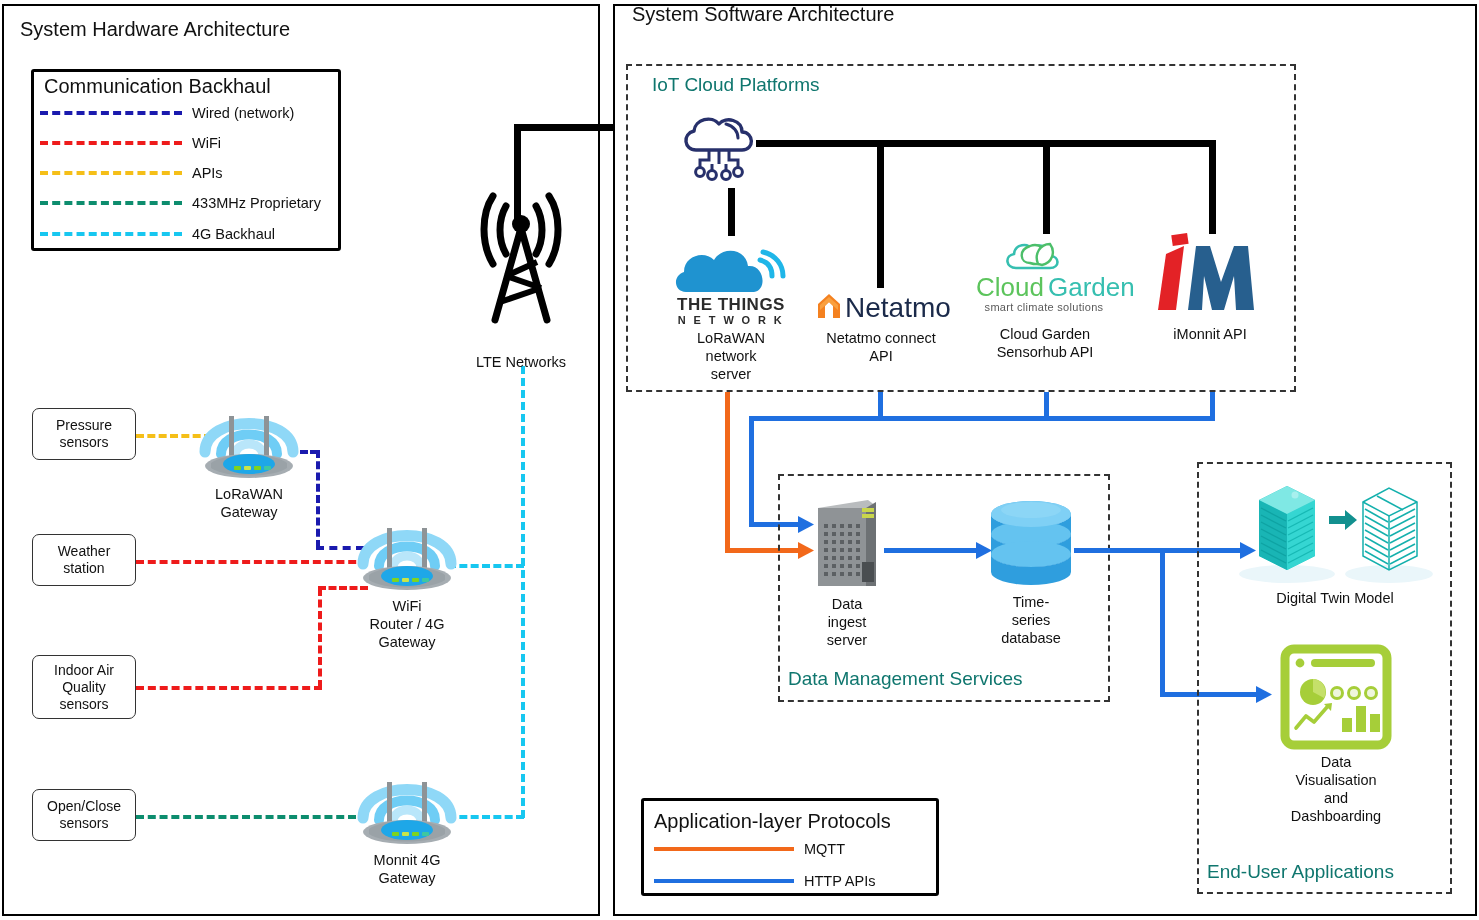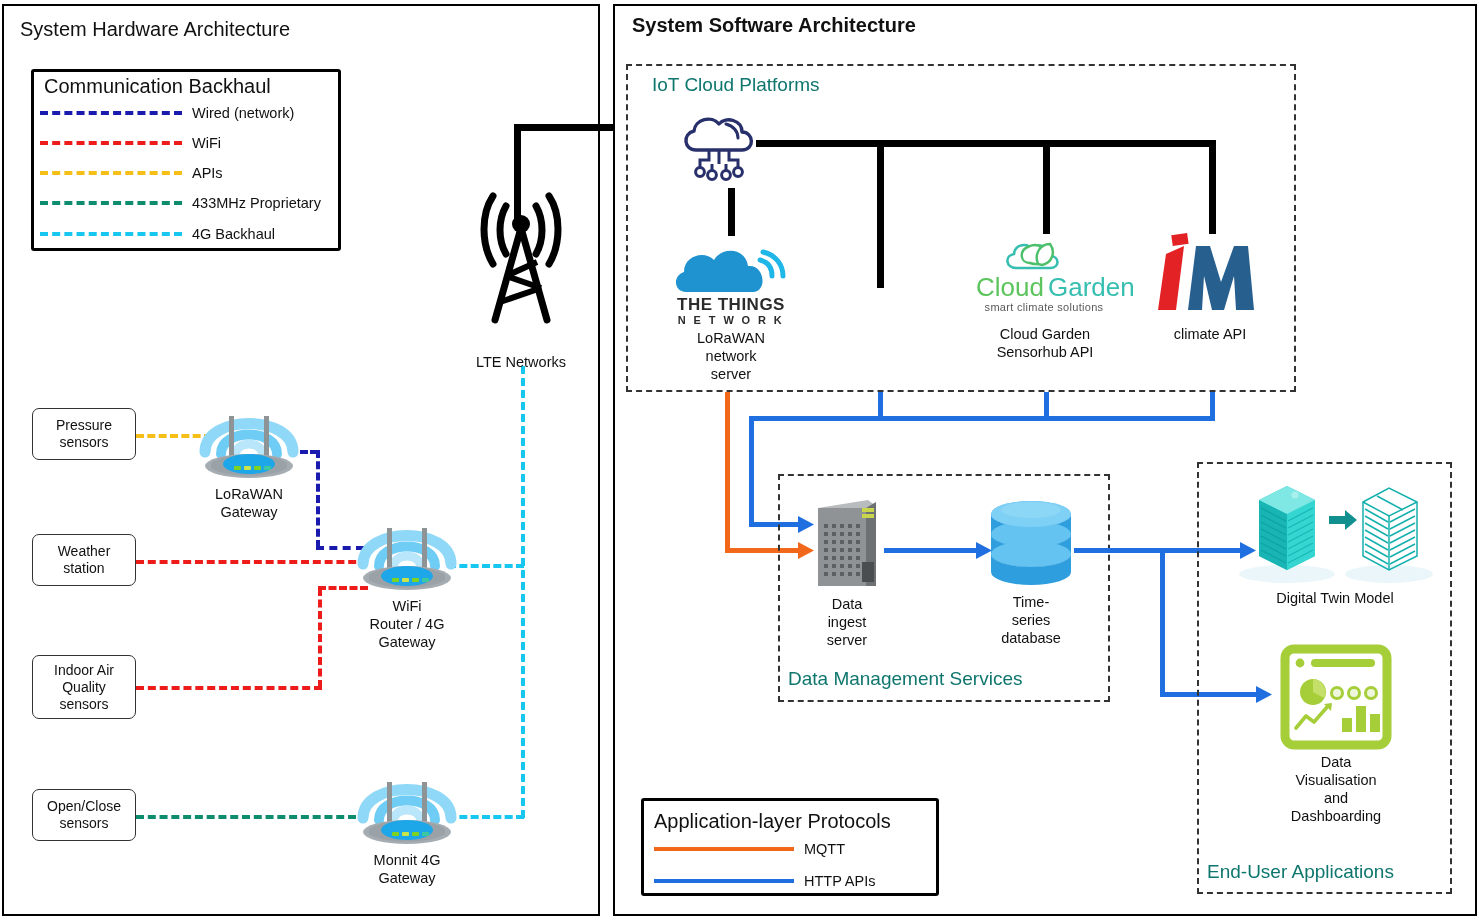--- a/index.html
+++ b/index.html
@@ -170,21 +170,21 @@
       <rect x="39" y="76" width="7" height="4" rx="1" fill="#7ed321"></rect>
       <rect x="49" y="76" width="7" height="4" rx="1" fill="#c8e64a"></rect>
       <rect x="59" y="76" width="7" height="4" rx="1" fill="#7ed321"></rect>
       <rect x="69" y="76" width="7" height="4" rx="1" fill="#3fc7a0"></rect>
     </svg>
     <div class="node-label">Monnit 4G
 Gateway</div>
   </div>
 
   <div class="panel" style="left:613px;top:4px;width:864px;height:912px;"></div>
-  <div class="panel-title" style="left:632px;top:14px;font-weight:bold;">System Software Architecture</div>
+  <div class="panel-title" style="left:632px;top:3px;">System Software Architecture</div>
 
   <div class="dashbox" style="left:626px;top:64px;width:670px;height:328px;"></div>
   <div class="dashbox-title" style="left:652px;top:74px;">IoT Cloud Platforms</div>
 
   <div class="node" style="left:676px;top:112px;width:86px;">
     <svg width="86" height="74" viewBox="0 0 86 74">
       <path d="M20 38 C8 38 6 22 18 19 C19 7 36 3 43 12 C50 4 66 8 66 20 C78 20 79 38 66 38 Z" stroke="#27306b" stroke-width="3.4" fill="#fff" stroke-linejoin="round"></path>
       <path d="M50 12 C58 14 62 20 62 26" stroke="#27306b" stroke-width="3" fill="none" stroke-linecap="round"></path>
       <path d="M43 38 L43 52" stroke="#27306b" stroke-width="3" fill="none"></path>
       <path d="M33 38 L33 48 L24 48 L24 56" stroke="#27306b" stroke-width="3" fill="none"></path>
@@ -210,20 +210,29 @@
       <path d="M92 26 C100 28 104 34 104 42" stroke="#1fb6e8" stroke-width="5" fill="none" stroke-linecap="round"></path>
       <path d="M95 18 C108 21 115 31 115 42" stroke="#1fb6e8" stroke-width="5" fill="none" stroke-linecap="round"></path>
       <text class="ttn-txt" x="63" y="76" font-size="17" text-anchor="middle" letter-spacing="0.5">THE THINGS</text>
       <text class="ttn-txt" x="63" y="90" font-size="11" text-anchor="middle" letter-spacing="2.4">N E T W O R K</text>
     </svg>
     <div class="node-label">LoRaWAN
 network
 server</div>
   </div>
 
+  <div class="node" style="left:812px;top:286px;width:138px;">
+    <svg width="138" height="40" viewBox="0 0 138 40">
+      <path d="M6 32 L6 18 L17 8 L28 18 L28 32 L21 32 L21 20 L17 16 L13 20 L13 32 Z" fill="#f48120"></path>
+      <path d="M8 19 L17 11 L26 19 L26 24 L17 16 L8 24 Z" fill="#f9a03f"></path>
+      <text class="net-txt" x="33" y="31" font-size="28">Netatmo</text>
+    </svg>
+    <div class="node-label">Netatmo connect
+API</div>
+  </div>
 
   <div class="node" style="left:972px;top:232px;width:146px;">
     <svg width="146" height="90" viewBox="0 0 146 90">
       <path d="M44 36 C34 36 32 24 42 22 C43 12 56 10 60 18 C66 10 78 14 78 24 C88 24 88 36 78 36 Z" stroke="#36bfb0" stroke-width="2.6" fill="#fff"></path>
       <path d="M58 31 C48 31 46 18 58 14 C66 11 76 16 74 26 C72 33 64 33 58 31 Z" fill="#fff" stroke="#4cbf6a" stroke-width="2.4"></path>
       <path d="M66 32 C62 22 68 12 78 12 C84 20 80 31 70 33 Z" fill="#fff" stroke="#4cbf6a" stroke-width="2.4"></path>
       <text class="cg-txt" x="4" y="64" font-size="26" fill="#5cc45c">Cloud</text>
       <text class="cg-txt" x="76" y="64" font-size="26" fill="#36bfb0">Garden</text>
       <text class="cg-txt" x="72" y="79" font-size="11" fill="#5a5a5a" text-anchor="middle" letter-spacing="0.3">smart climate solutions</text>
     </svg>
@@ -231,21 +240,21 @@
 Sensorhub API</div>
   </div>
 
   <div class="node" style="left:1148px;top:232px;width:124px;">
     <svg width="124" height="90" viewBox="0 0 124 90">
       <path d="M18 22 L36 14 L28 78 L10 78 Z" fill="#e32226"></path>
       <rect x="24" y="2" width="16" height="11" transform="rotate(-8 32 8)" fill="#e32226"></rect>
       <path d="M40 78 L48 14 L62 14 L73 50 L86 14 L100 14 L106 78 L88 78 L86 44 L76 78 L64 78 L56 44 L54 78 Z" fill="#275f8e"></path>
       <text class="cg-txt" x="62" y="90" font-size="0"></text>
     </svg>
-    <div class="node-label">climate API</div>
+    <div class="node-label">iMonnit API</div>
   </div>
 
   <div class="blk" style="left:725px;top:392px;width:5px;height:158px;background:#f2681a;"></div>
   <div class="blk" style="left:725px;top:548px;width:76px;height:5px;background:#f2681a;"></div>
   <svg style="position:absolute;left:798px;top:540px;" width="22" height="22" viewBox="0 0 22 22">
     <path d="M0 2 L16 10.5 L0 19 Z" fill="#f2681a"></path>
   </svg>
 
   <div class="blk" style="left:878px;top:392px;width:5px;height:26px;background:#1f6fe0;"></div>
   <div class="blk" style="left:1044px;top:392px;width:5px;height:26px;background:#1f6fe0;"></div>

